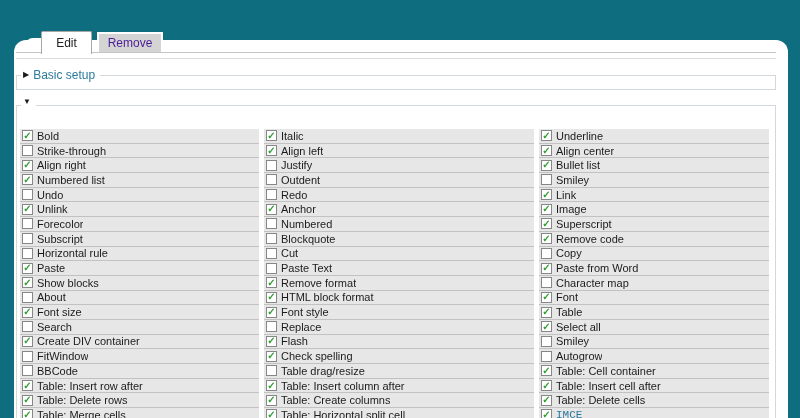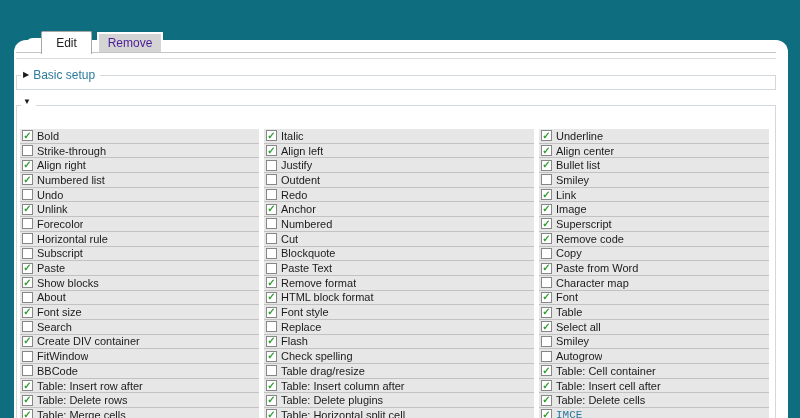--- a/index.html
+++ b/index.html
@@ -119,27 +119,27 @@
       <div class="item">
         <span class="cb">✓</span>
         <span class="lbl">Unlink</span>
       </div>
       <div class="item">
         <span class="cb"></span>
         <span class="lbl">Forecolor</span>
       </div>
       <div class="item">
         <span class="cb"></span>
+        <span class="lbl">Subscript</span>
+      </div>
+      <div class="item">
+        <span class="cb"></span>
         <span class="lbl">Horizontal rule</span>
       </div>
       <div class="item">
-        <span class="cb"></span>
-        <span class="lbl">Subscript</span>
-      </div>
-      <div class="item">
         <span class="cb">✓</span>
         <span class="lbl">Paste</span>
       </div>
       <div class="item">
         <span class="cb">✓</span>
         <span class="lbl">Show blocks</span>
       </div>
       <div class="item">
         <span class="cb"></span>
         <span class="lbl">About</span>
@@ -205,28 +205,28 @@
       <div class="item">
         <span class="cb">✓</span>
         <span class="lbl">Anchor</span>
       </div>
       <div class="item">
         <span class="cb"></span>
         <span class="lbl">Numbered</span>
       </div>
       <div class="item">
         <span class="cb"></span>
+        <span class="lbl">Blockquote</span>
+      </div>
+      <div class="item">
+        <span class="cb"></span>
         <span class="lbl">Cut</span>
       </div>
       <div class="item">
         <span class="cb"></span>
-        <span class="lbl">Blockquote</span>
-      </div>
-      <div class="item">
-        <span class="cb"></span>
         <span class="lbl">Paste Text</span>
       </div>
       <div class="item">
         <span class="cb">✓</span>
         <span class="lbl">Remove format</span>
       </div>
       <div class="item">
         <span class="cb">✓</span>
         <span class="lbl">HTML block format</span>
       </div>
@@ -249,21 +249,21 @@
       <div class="item">
         <span class="cb"></span>
         <span class="lbl">Table drag/resize</span>
       </div>
       <div class="item">
         <span class="cb">✓</span>
         <span class="lbl">Table: Insert column after</span>
       </div>
       <div class="item">
         <span class="cb">✓</span>
-        <span class="lbl">Table: Delete plugins</span>
+        <span class="lbl">Table: Create columns</span>
       </div>
       <div class="item">
         <span class="cb">✓</span>
         <span class="lbl">Table: Horizontal split cell</span>
       </div>
     </div>
   <div class="col col3">
       <div class="item">
         <span class="cb">✓</span>
         <span class="lbl">Underline</span>

